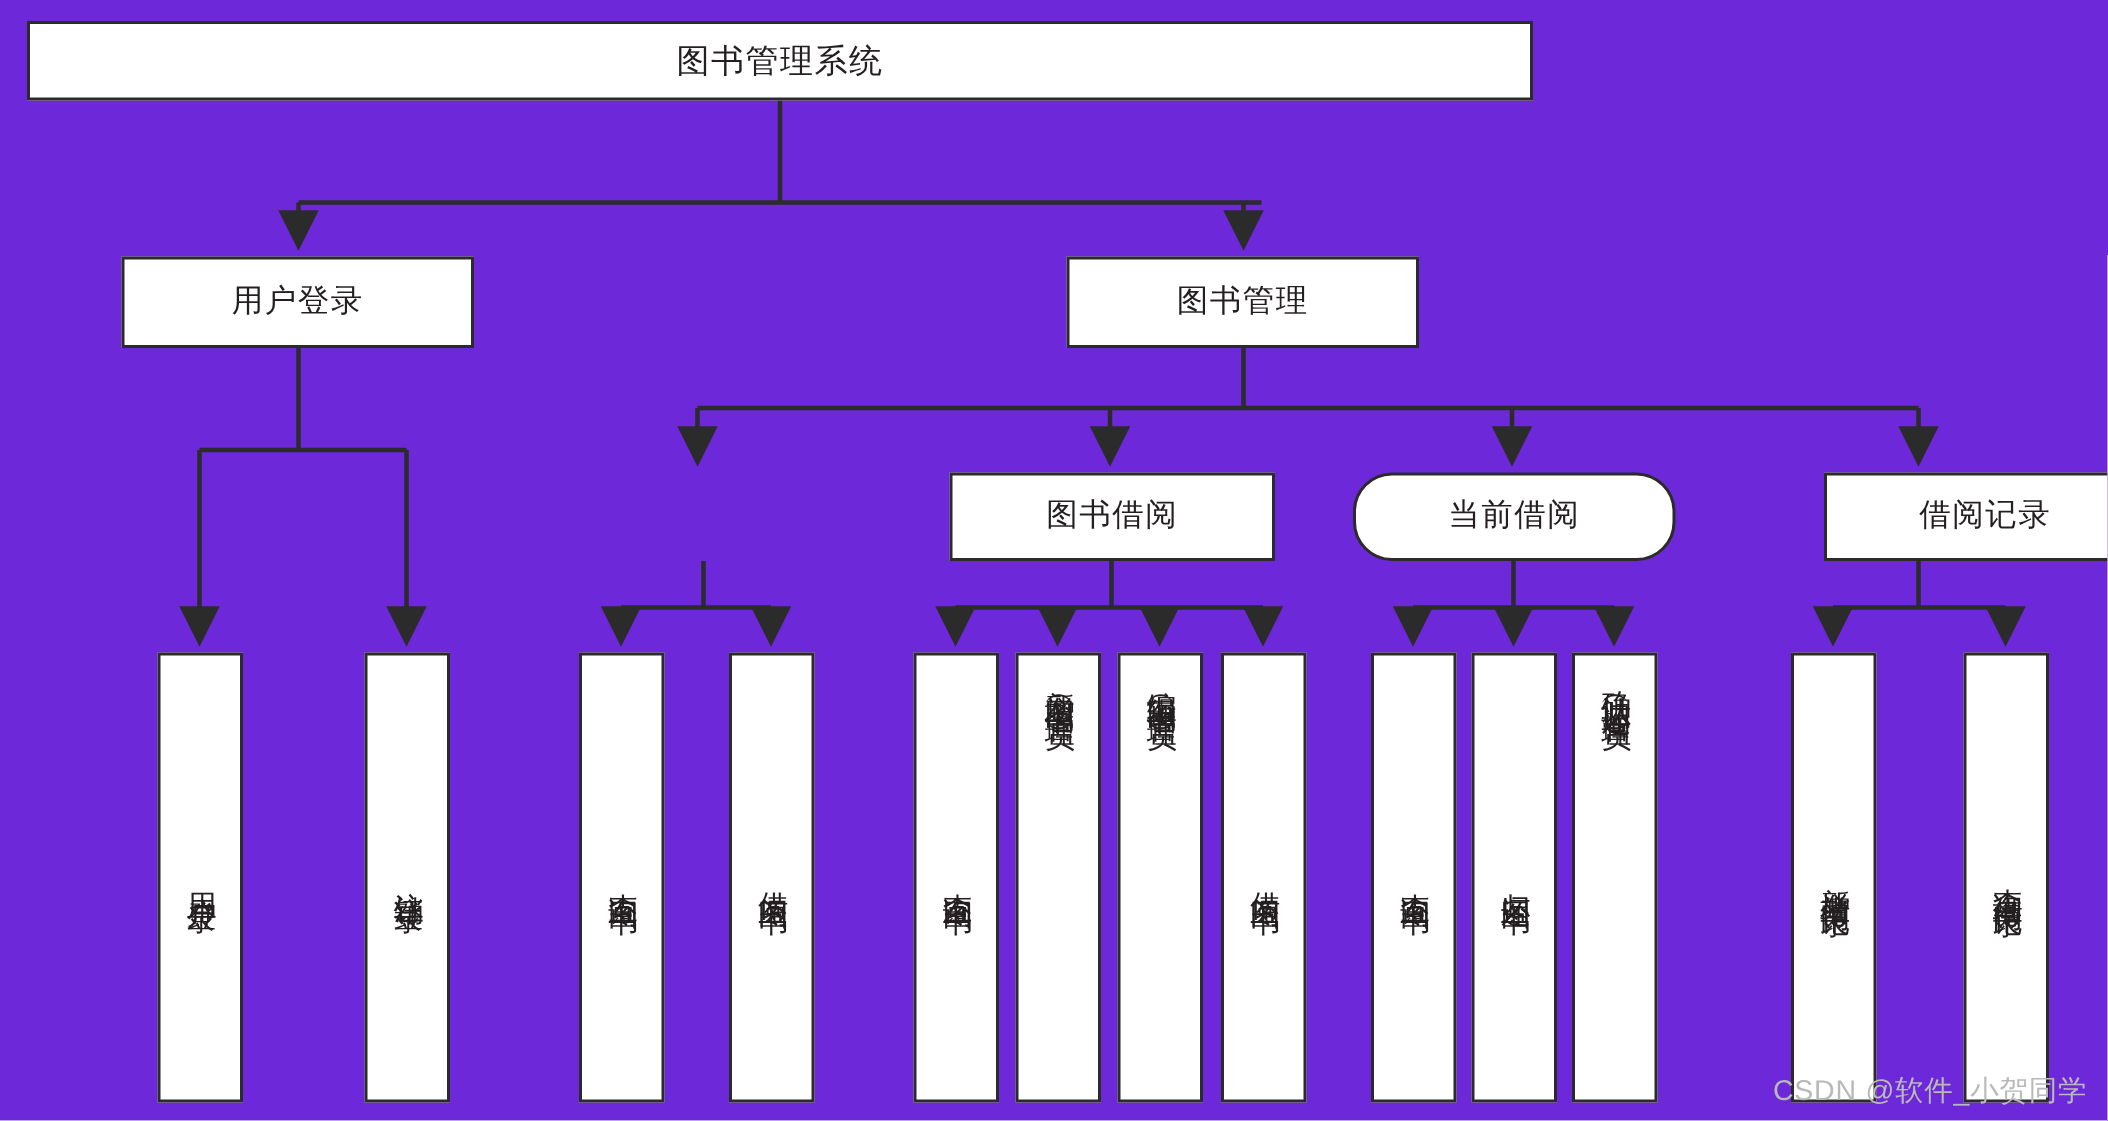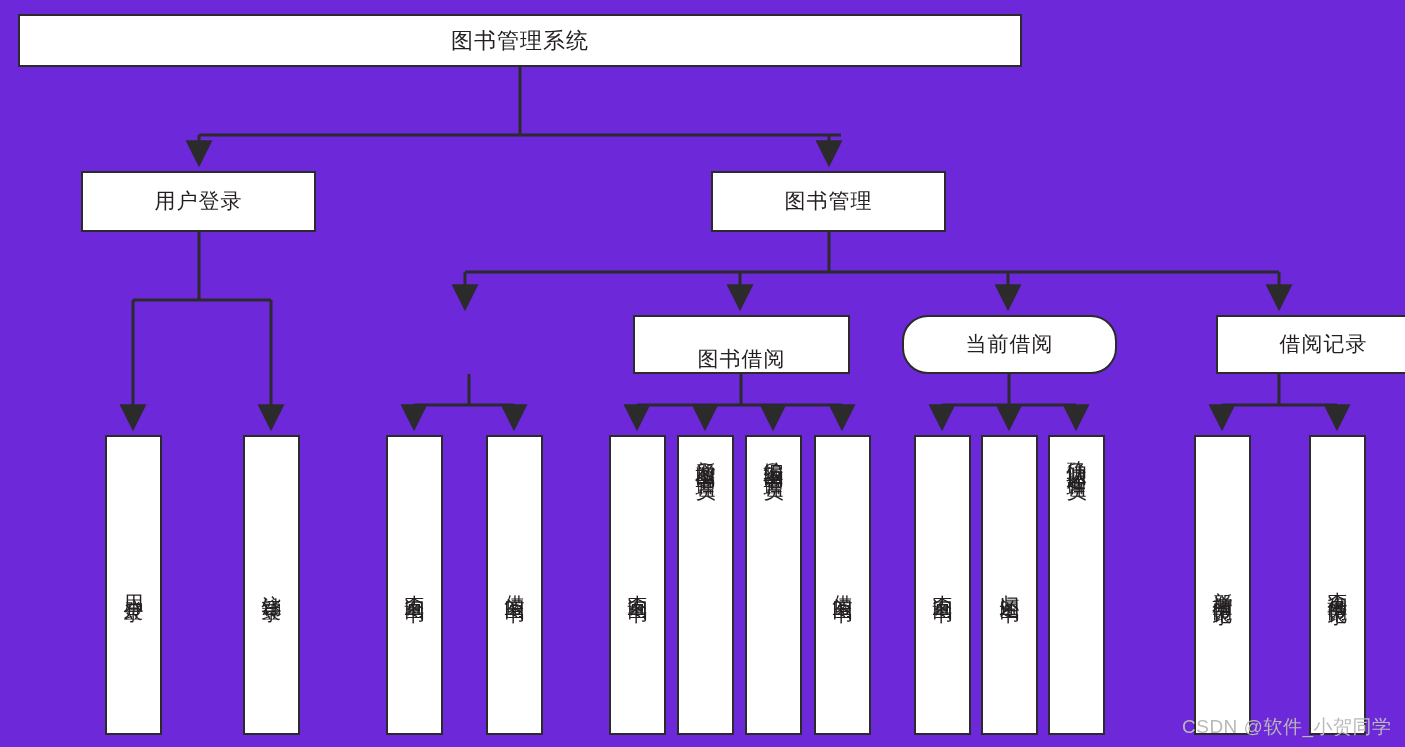--- a/index.html
+++ b/index.html
@@ -120,21 +120,21 @@
     <span class="cap">图书管理系统</span>
   </div>
 
   <div class="node" style="left:81px;top:171px;width:235px;height:61px;">
     <span class="cap">用户登录</span>
   </div>
   <div class="node" style="left:711px;top:171px;width:235px;height:61px;">
     <span class="cap">图书管理</span>
   </div>
 
-  <div class="node" style="left:633px;top:315px;width:217px;height:59px;align-items:flex-end;">
+  <div class="node" style="left:633px;top:315px;width:217px;height:59px;">
     <span class="cap">图书借阅</span>
   </div>
   <div class="node" style="left:902px;top:315px;width:215px;height:59px;border-radius:26px;">
     <span class="cap">当前借阅</span>
   </div>
   <div class="node" style="left:1216px;top:315px;width:215px;height:59px;">
     <span class="cap">借阅记录</span>
   </div>
 
   <div class="node leaf align-mid" style="left:105px;top:435px;width:57px;height:300px;">

